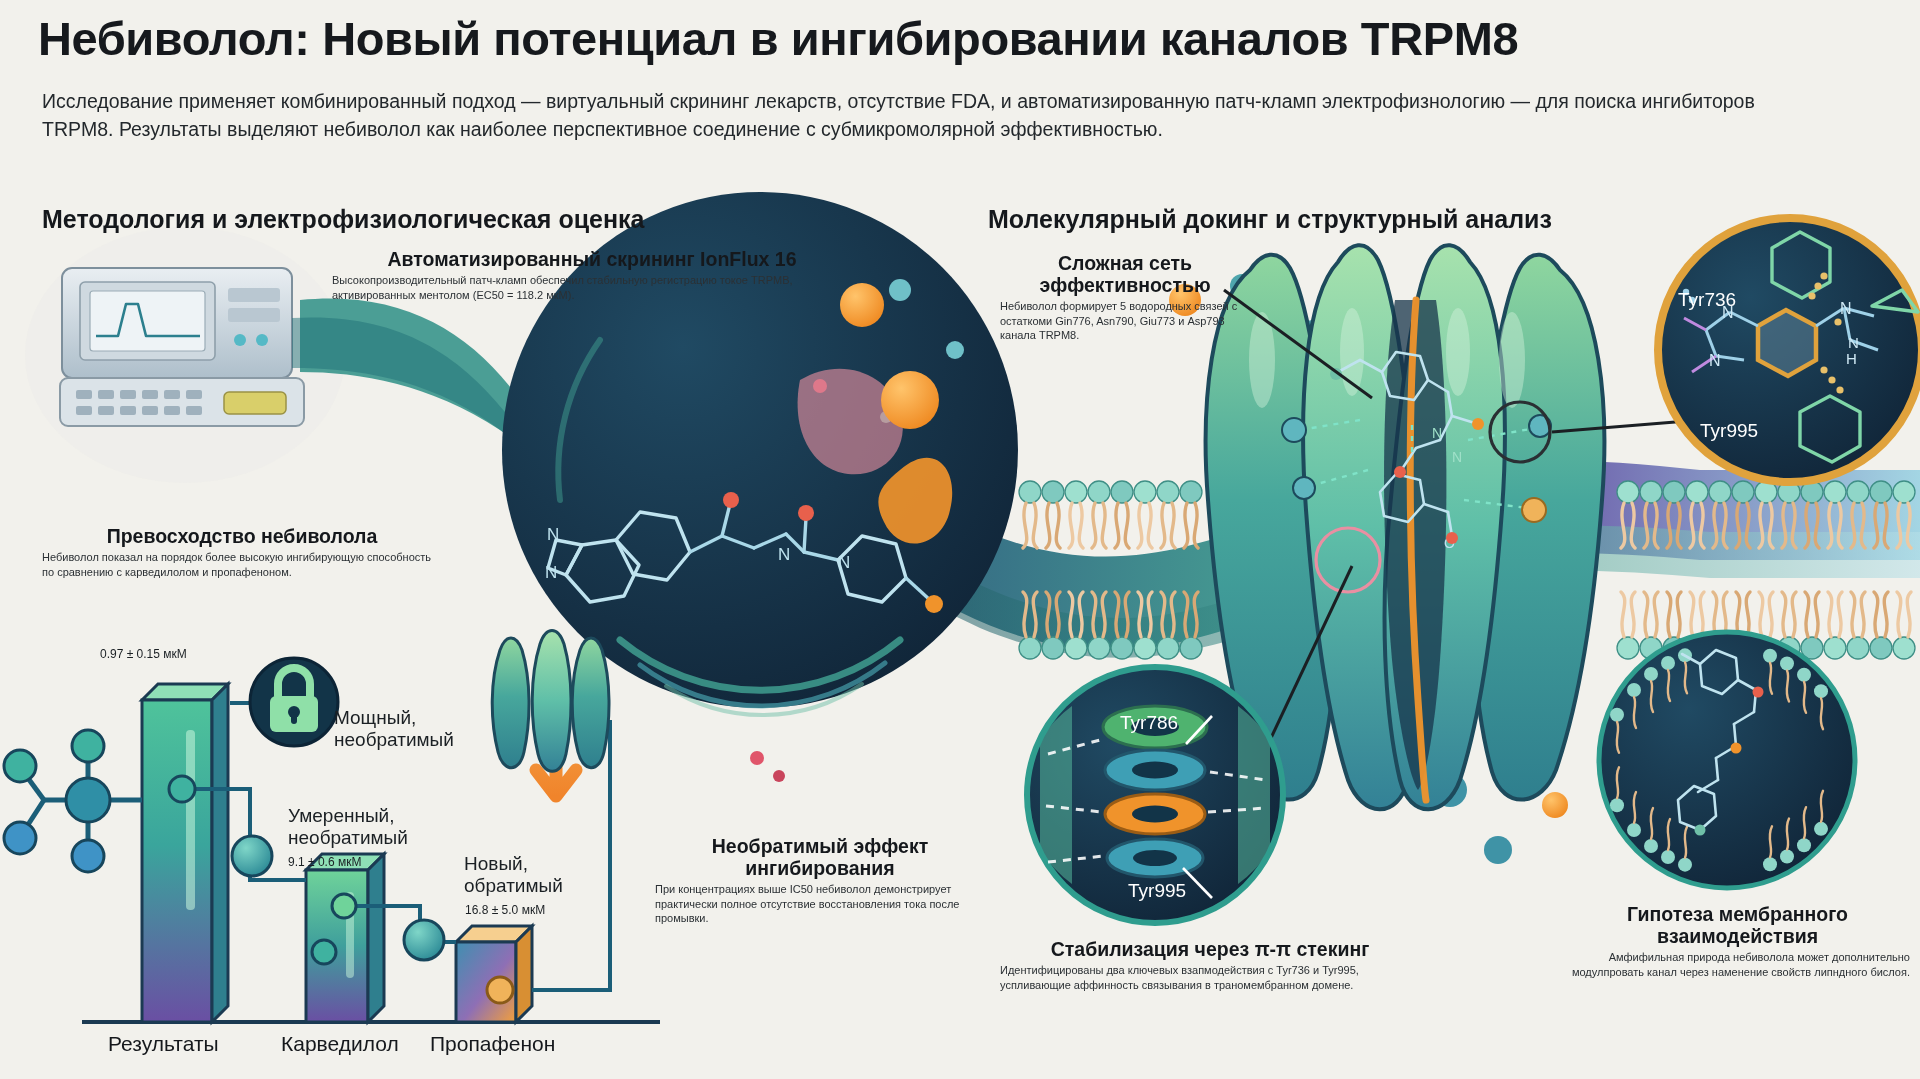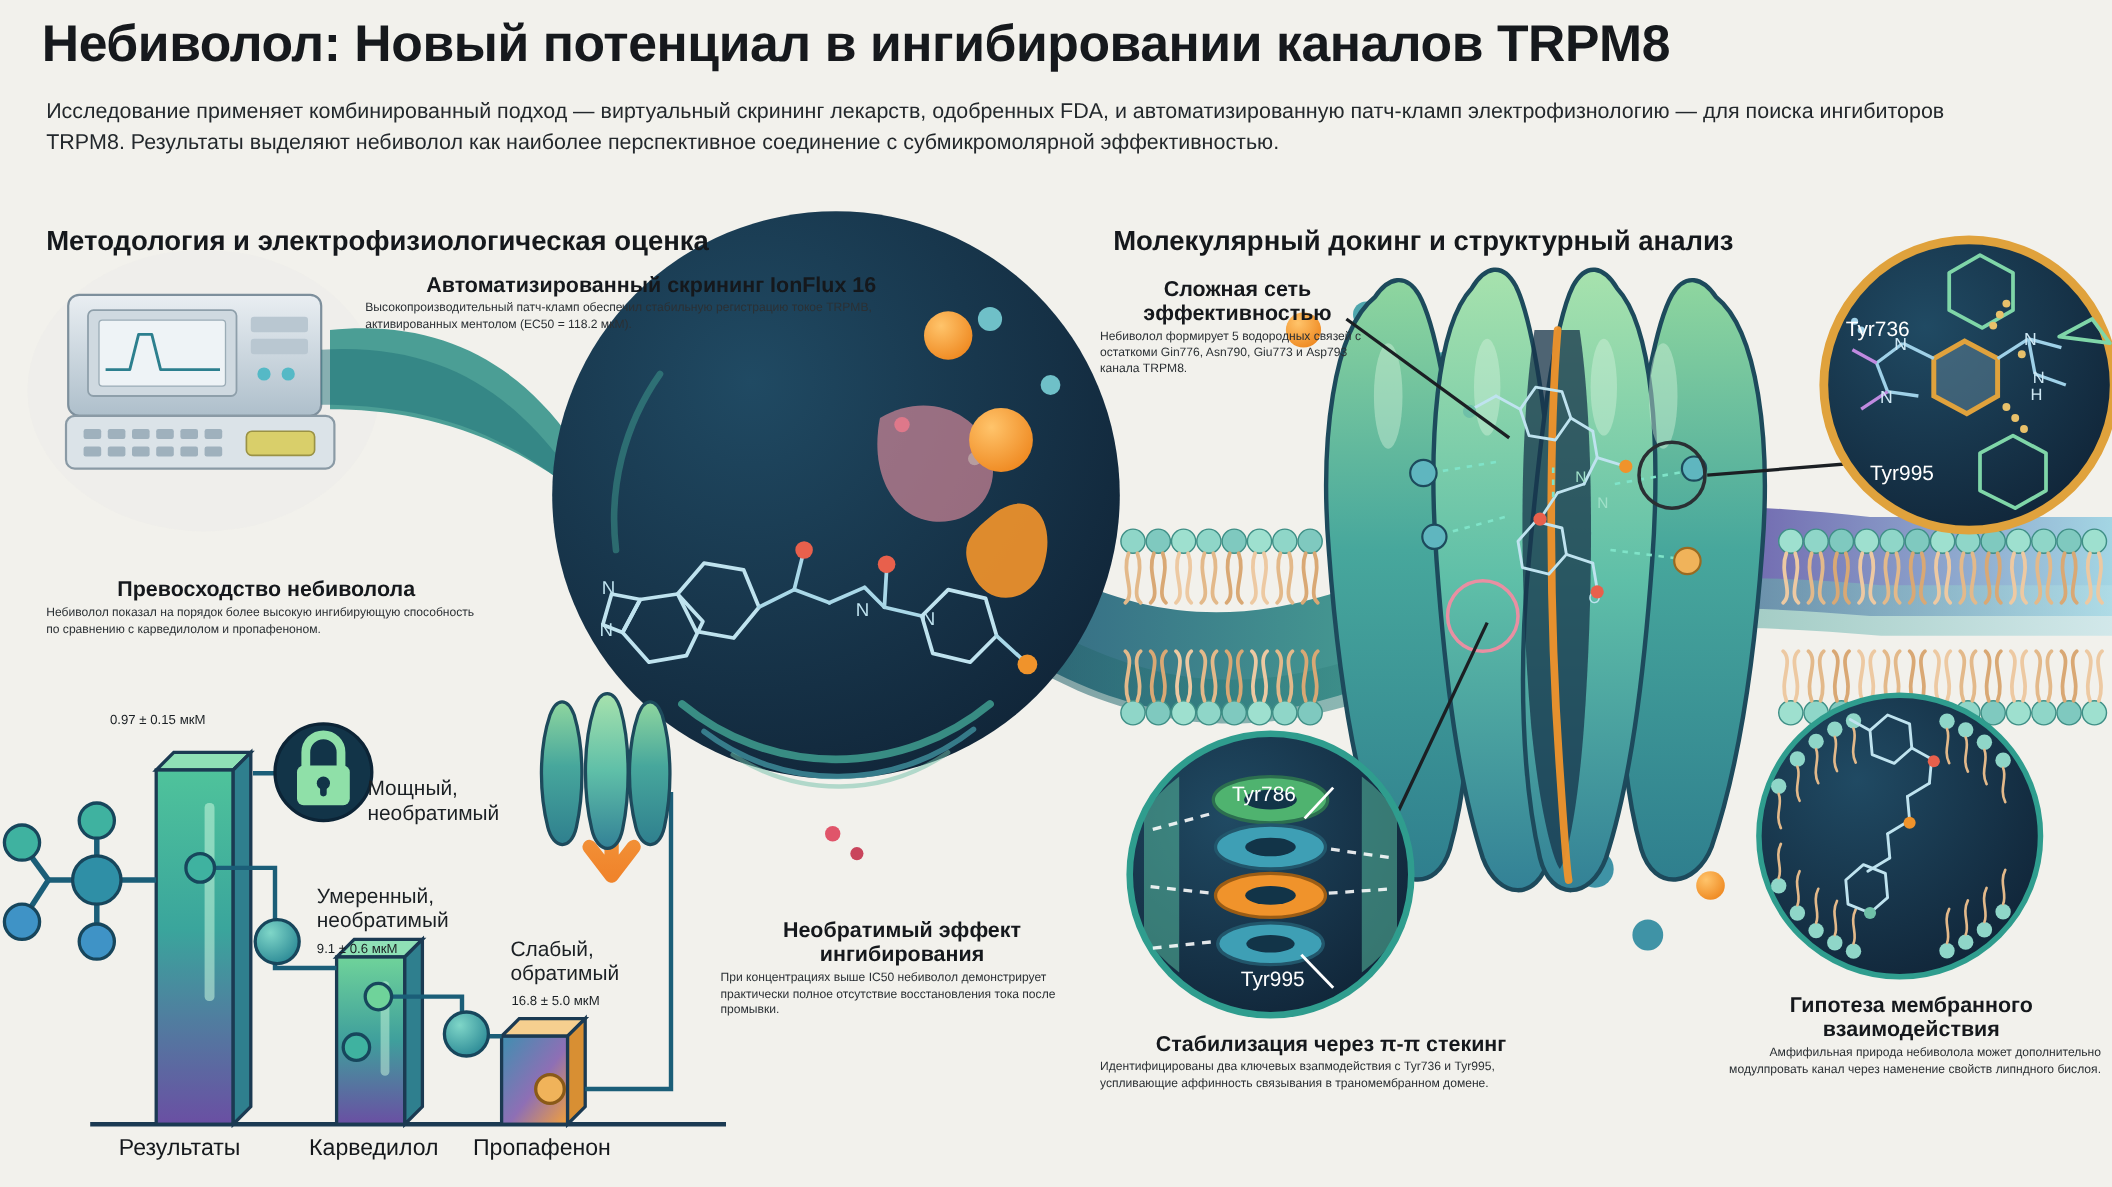--- a/index.html
+++ b/index.html
@@ -22,21 +22,21 @@
   .hdr-sub {
     position:absolute; left:42px; top:88px; width:1770px;
     font-size:19.5px; line-height:1.42; color:#23282c;
   }
 
   
   .sect-h {
     position:absolute; font-size:25px; font-weight:bold; color:#15181c;
   }
   #sect-left  { left:42px;  top:205px; }
-  #sect-right { left:1012px; top:205px; }
+  #sect-right { left:988px; top:205px; }
 
   
   .blk { position:absolute; }
   .blk h4 { font-size:19.5px; font-weight:bold; line-height:1.14; color:#15181c; margin-bottom:3px;text-align:center; }
   .blk p  { font-size:11px; line-height:1.3; color:#2b3034; }
   .blk.rgt { text-align:right; }
 
   #blk-ionflux { left:332px; top:248px; width:520px; }
   #blk-superior{ left:42px;  top:525px; width:400px; }
   #blk-irrev   { left:655px; top:835px; width:330px; }
@@ -638,21 +638,21 @@
                  C 531 720, 531 680, 522 650 C 516 634, 506 634, 500 650 Z" fill="url(#gHelix)" stroke="#1d4a5c" stroke-width="3"></path>
         <path d="M 540 644 C 530 676, 530 720, 538 754 C 543 776, 561 778, 566 754
                  C 573 720, 573 676, 564 644 C 558 626, 546 626, 540 644 Z" fill="url(#gHelix2)" stroke="#1d4a5c" stroke-width="3"></path>
         <path d="M 580 650 C 570 680, 570 720, 578 752 C 583 772, 599 774, 604 752
                  C 611 720, 611 680, 602 650 C 596 634, 586 634, 580 650 Z" fill="url(#gHelix)" stroke="#1d4a5c" stroke-width="3"></path>
       </g>
     </g>
   </svg>
 
   <div class="hdr-title">Небиволол: Новый потенциал в ингибировании каналов TRPM8</div>
-  <div class="hdr-sub">Исследование применяет комбинированный подход — виртуальный скрининг лекарств, одобренных FDA, и автоматизированную патч-кламп электрофизнологию — для поиска ингибиторов TRPM8. Результаты выделяют небиволол как наиболее перспективное соединение с субмикромолярной эффективностью.</div>
+  <div class="hdr-sub">Исследование применяет комбинированный подход — виртуальный скрининг лекарств, отсутствие FDA, и автоматизированную патч-кламп электрофизнологию — для поиска ингибиторов TRPM8. Результаты выделяют небиволол как наиболее перспективное соединение с субмикромолярной эффективностью.</div>
 
   <div class="sect-h" id="sect-left">Методология и электрофизиологическая оценка</div>
   <div class="sect-h" id="sect-right">Молекулярный докинг и структурный анализ</div>
 
   <div class="blk" id="blk-ionflux">
     <h4>Автоматизированный скрининг IonFlux 16</h4>
     <p>Высокопроизводительный патч-кламп обеспечил стабильную регистрацию токое TRPMB, активированных ментолом (EC50 = 118.2 мкМ).</p>
   </div>
 
   <div class="blk" id="blk-superior">
@@ -681,21 +681,21 @@
   </div>
 
   <div class="chart-val" style="left:100px; top:647px;">0.97 ± 0.15 мкМ</div>
   <div class="chart-val" style="left:288px; top:855px;text-align:center;">9.1 ± 0.6 мкМ</div>
   <div class="chart-val" style="left:465px; top:903px;">16.8 ± 5.0 мкМ</div>
 
   <div class="chart-desc" style="left:334px; top:707px;">Мощный,
 необратимый</div>
   <div class="chart-desc" style="left:288px; top:805px;">Умеренный,
 необратимый</div>
-  <div class="chart-desc" style="left:464px; top:853px;">Слабый,
+  <div class="chart-desc" style="left:464px; top:853px;">Новый,
 обратимый</div>
 
   <div class="chart-cat" style="left:108px; top:1032px;">Результаты</div>
   <div class="chart-cat" style="left:281px; top:1032px;">Карведилол</div>
   <div class="chart-cat" style="left:430px; top:1032px;">Пропафенон</div>
 
   <div class="ins-lab" style="left:1678px; top:289px;">Tyr736</div>
   <div class="ins-lab" style="left:1700px; top:420px;">Tyr995</div>
 
   <div class="ins-lab" style="left:1120px; top:712px;">Tyr786</div>

